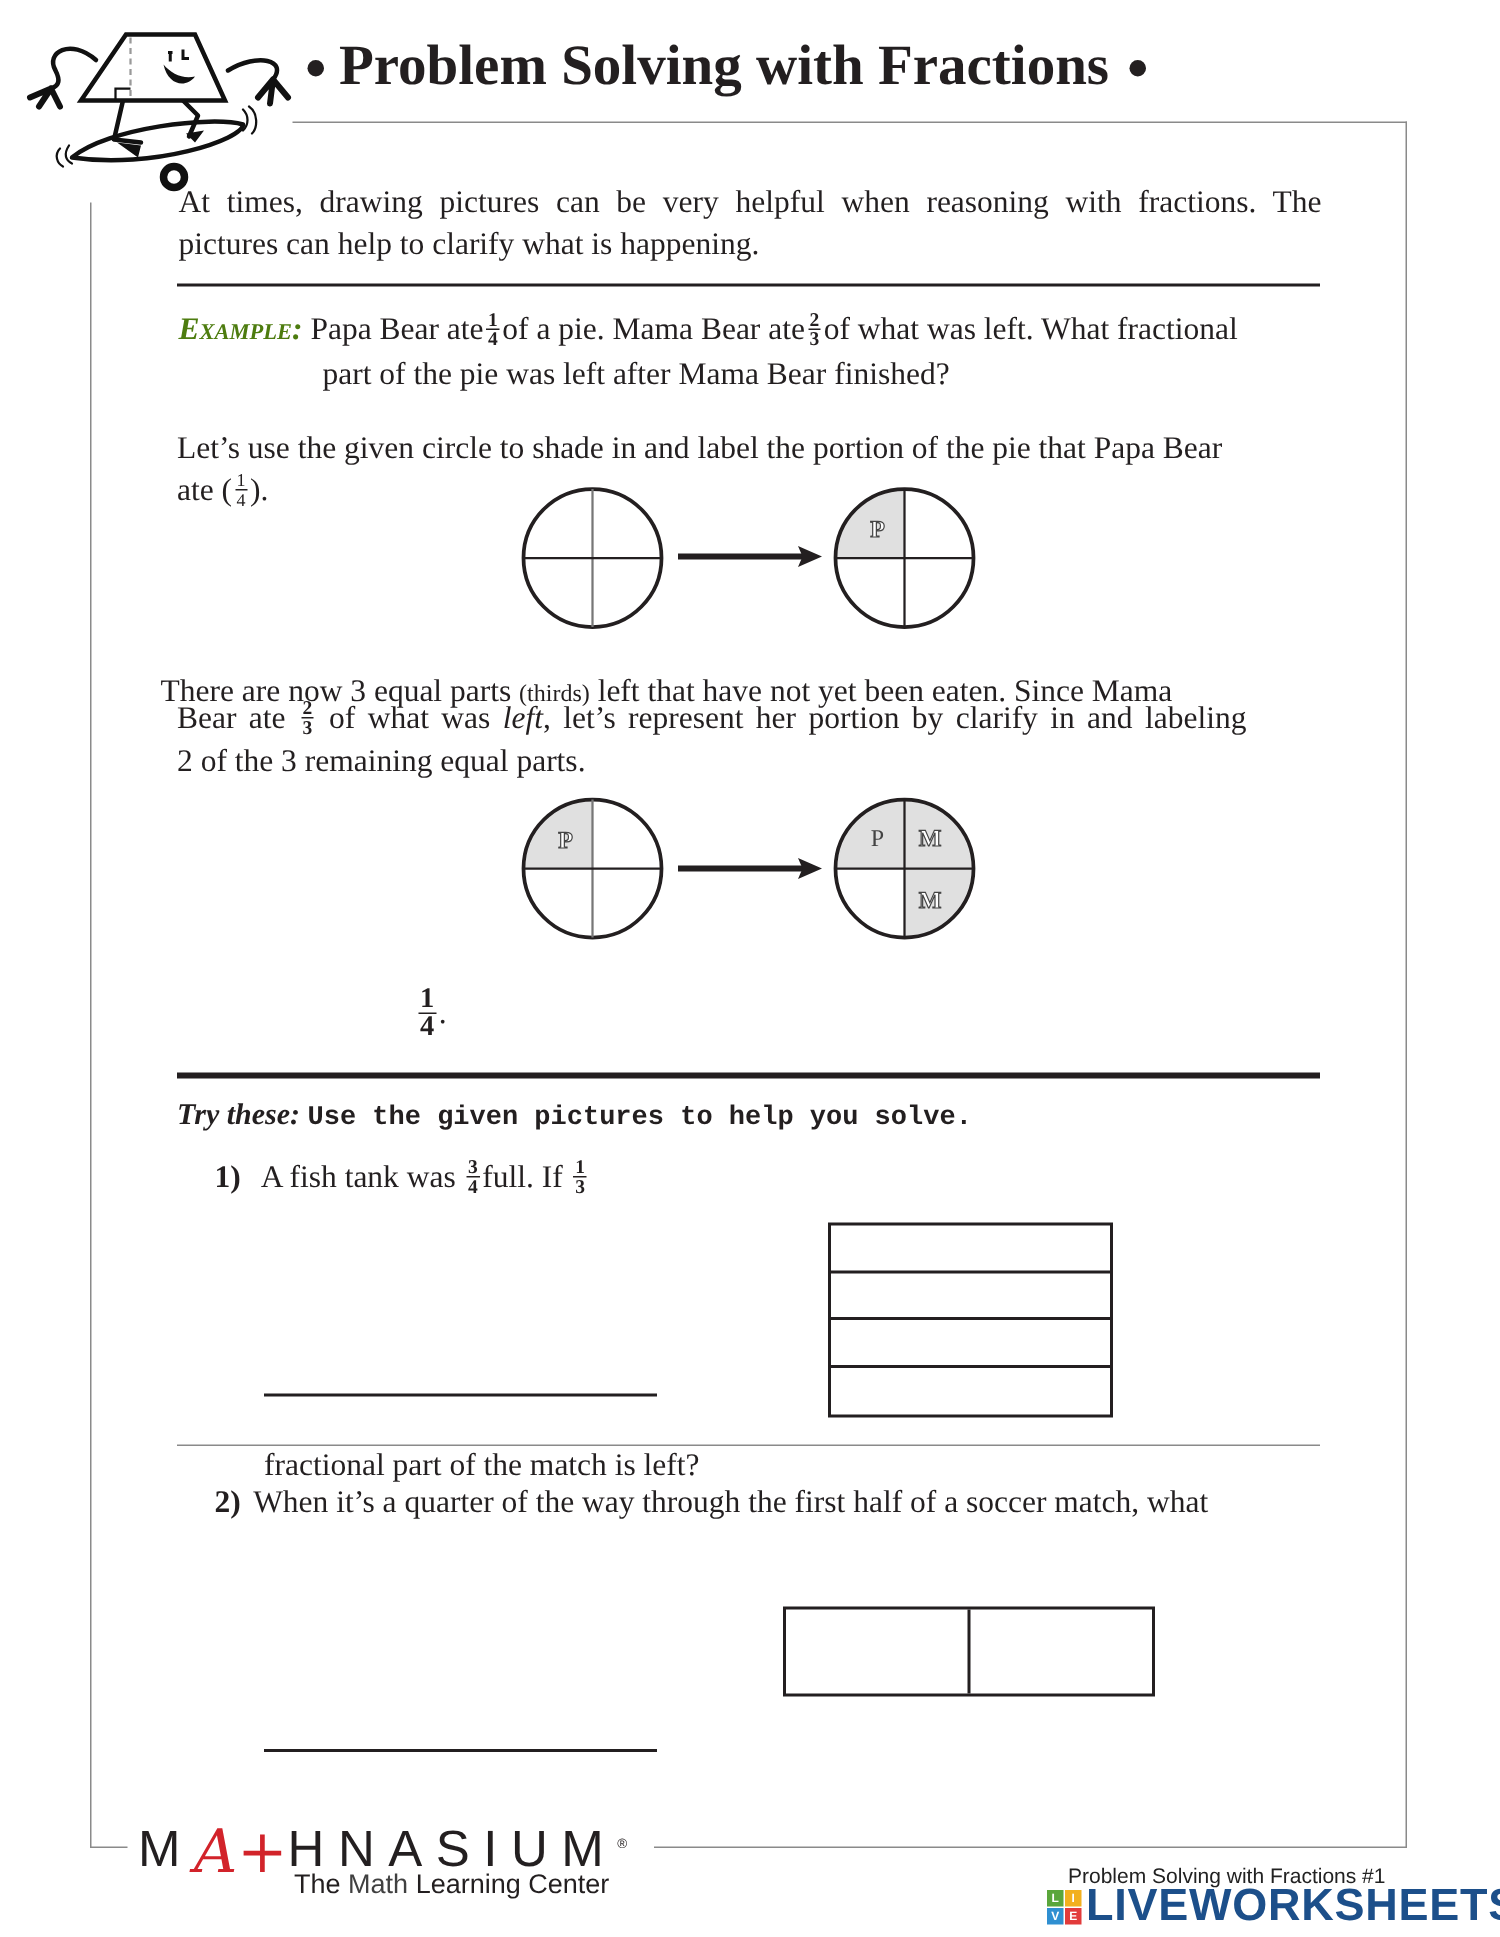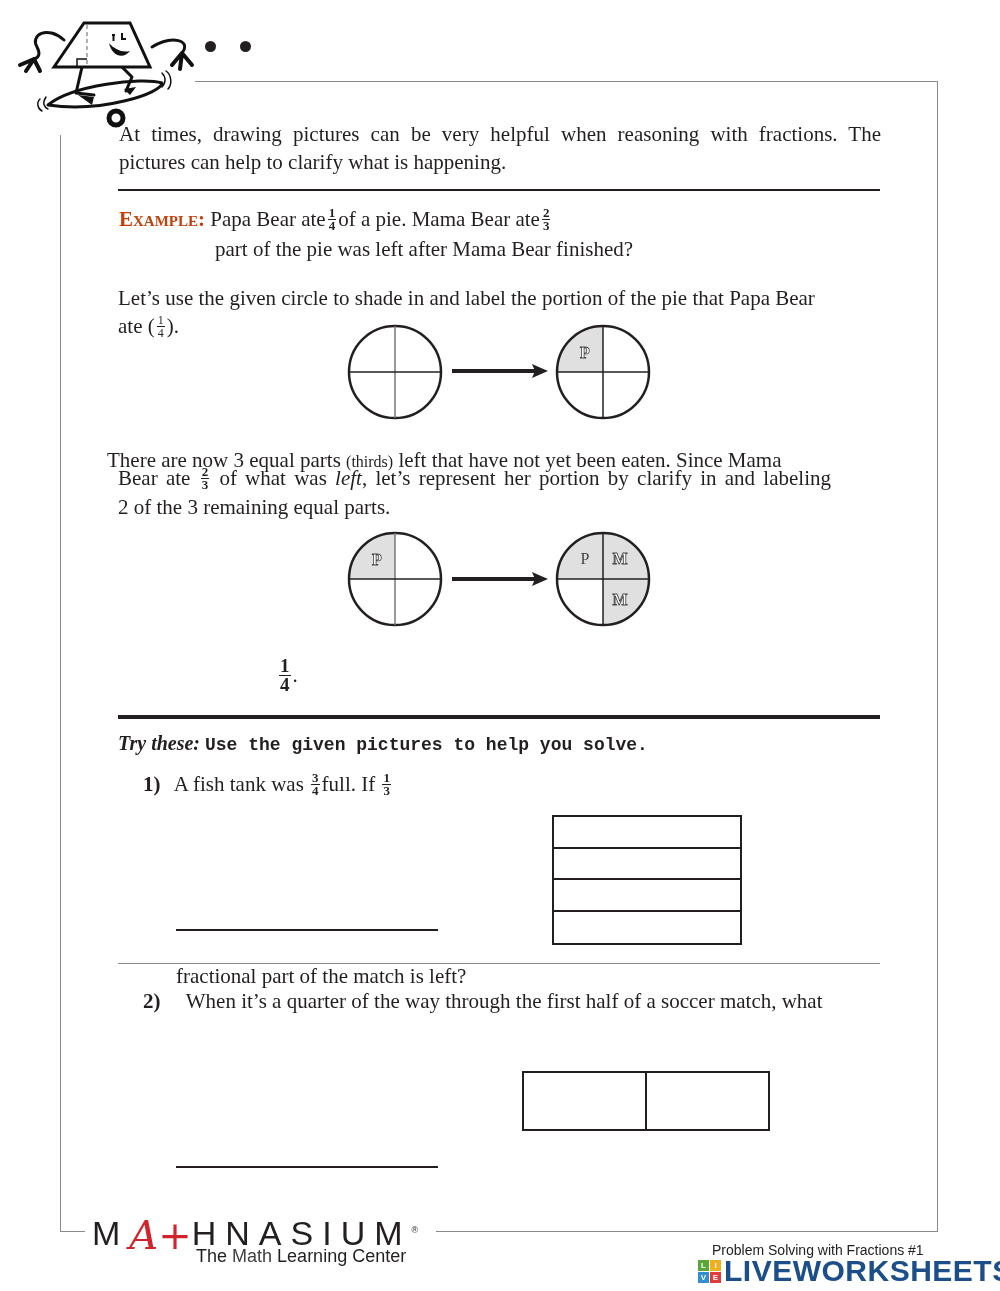--- a/index.html
+++ b/index.html
@@ -17,21 +17,21 @@
     .para { font-size:21px; line-height:28px; }
     .justify { text-align:justify; text-align-last:left; }
     .rule-thin { height:0; border-top:2px solid #231f20; }
     .rule-thick { height:0; border-top:4px solid #231f20; }
     .rule-grey { height:0; border-top:1.5px solid #8a8a8a; }
     .frac { display:inline-block; vertical-align:middle; text-align:center; font-size:13px; line-height:12px; font-weight:bold; margin:0 2px; position:relative; top:-2px; }
     .frac .n { display:block; border-bottom:1px solid #231f20; padding:0 1px; }
     .frac .d { display:block; }
     .frac.big { font-size:19px; line-height:18px; }
     .frac.light { font-weight:normal; font-size:12px; }
-    .smallcaps { font-variant:small-caps; font-weight:bold; color:#c2410c; }
+    .smallcaps { font-variant:small-caps; font-weight:bold; color:#4d7c0f;font-style:italic; }
     .small { font-size:16px; }
     .sans { font-family:Liberation Mono, monospace;text-align:right; }
     .tank { left:552px; top:815px; width:186px; height:126px; border:2.5px solid #231f20; box-sizing:content-box; }
     .tank .row { height:29.5px; border-bottom:2.5px solid #231f20; }
     .tank .row:last-child { border-bottom:none; }
     .soccer { left:522px; top:1071px; width:244px; height:56px; border:2.5px solid #231f20; display:flex; }
     .soccer .half { flex:1; }
     .soccer .half:first-child { border-right:2px solid #231f20; }
     .answer-line { height:0; border-top:2px solid #231f20; }
     .logo-mathnasium { left:92px; top:1208px; font-family:"Liberation Sans","DejaVu Sans",sans-serif; font-size:34px; letter-spacing:9px; color:#231f20; white-space:nowrap; }
@@ -64,36 +64,36 @@
   </g>
   <polygon points="42,52 72,8 118,8 138,52" fill="#fff" stroke="#111" stroke-width="3"></polygon>
   <line x1="75" y1="10" x2="75" y2="52" stroke="#999" stroke-width="1.5" stroke-dasharray="4,3"></line>
   <path d="M65 52 L65 44 L75 44" fill="none" stroke="#111" stroke-width="1.5"></path>
   <path d="M97 28 C100 42, 112 44, 118 36 C110 38, 102 34, 97 28 Z" fill="#111"></path>
   <path d="M100 20 L103 20 M101.5 20 L101.5 26 M110 18 L110 24 L114 24" stroke="#111" stroke-width="2" fill="none"></path>
   <path d="M66 80 L82 82 L80 90 Z M112 74 L124 72 L118 80 Z" fill="#111"></path>
 </svg>
 
 <div class="abs title">
-  <span class="bullet"></span><span class="bullet r"></span>
+  <span class="bullet"></span><span>Problem Solving with Fractions</span><span class="bullet r"></span>
 </div>
 
 <div class="abs frame-top"></div>
 <div class="abs frame-right"></div>
 <div class="abs frame-left"></div>
 <div class="abs frame-bottom-r"></div>
 <div class="abs frame-bottom-l"></div>
 
 <div class="abs para justify" style="left:119px;top:120px;width:762px;">At times, drawing pictures can be very helpful when reasoning with fractions. The pictures can help to clarify what is happening.</div>
 
 <div class="abs rule-thin" style="left:118px;top:189px;width:762px;"></div>
 
 <div class="abs para" style="left:119px;top:205px;width:770px;">
   <span class="smallcaps">Example:</span>
-  <span>Papa Bear ate</span><span class="frac"><span class="n">1</span><span class="d">4</span></span><span>of a pie. Mama Bear ate</span><span class="frac"><span class="n">2</span><span class="d">3</span></span>
+  <span>Papa Bear ate</span><span class="frac"><span class="n">1</span><span class="d">4</span></span><span>of a pie. Mama Bear ate</span><span class="frac"><span class="n">2</span><span class="d">3</span></span><span>of what was left. What fractional</span>
 </div>
 <div class="abs para" style="left:215px;top:235px;">part of the pie was left after Mama Bear finished?</div>
 
 <div class="abs para" style="left:118px;top:284px;width:770px;">Let’s use the given circle to shade in and label the portion of the pie that Papa Bear</div>
 <div class="abs para" style="left:118px;top:312px;">
   <span>ate (</span><span class="frac light"><span class="n">1</span><span class="d">4</span></span><span>).</span>
 </div>
 
 <svg class="abs" style="left:340px;top:320px;" width="320" height="110" viewBox="0 0 320 110">
   <g>
@@ -171,21 +171,21 @@
 </div>
 
 <div class="abs answer-line" style="left:176px;top:929px;width:262px;">
   <span></span>
 </div>
 
 <div class="abs rule-grey" style="left:118px;top:963px;width:762px;"></div>
 
 <div class="abs para" style="left:143px;top:987px;width:737px;">
   <b>2)</b>
-  <span style="margin-left:20px;">When it’s a quarter of the way through the first half of a soccer match, what</span>
+  <span style="margin-left:3px;">When it’s a quarter of the way through the first half of a soccer match, what</span>
 </div>
 <div class="abs para" style="left:176px;top:962px;">fractional part of the match is left?</div>
 
 <div class="abs soccer">
   <div class="half"></div>
   <div class="half"></div>
 </div>
 
 <div class="abs answer-line" style="left:176px;top:1166px;width:262px;">
   <span></span>

